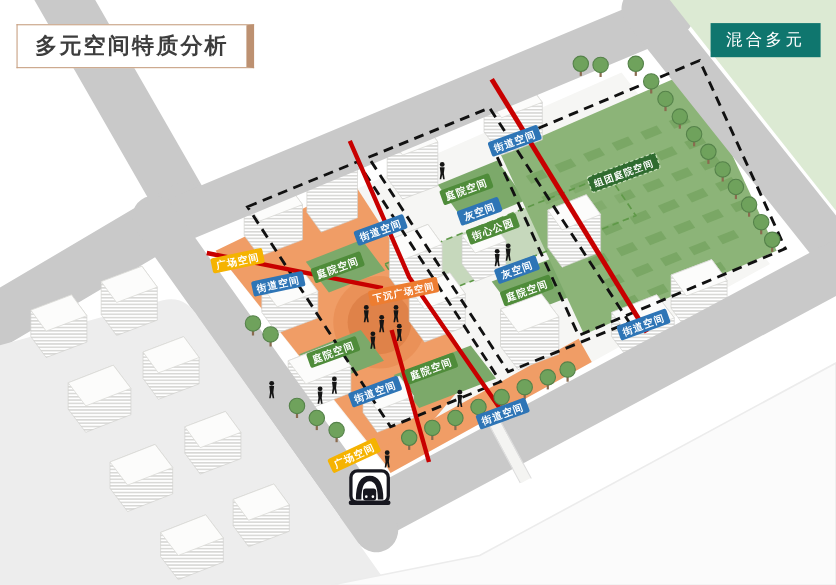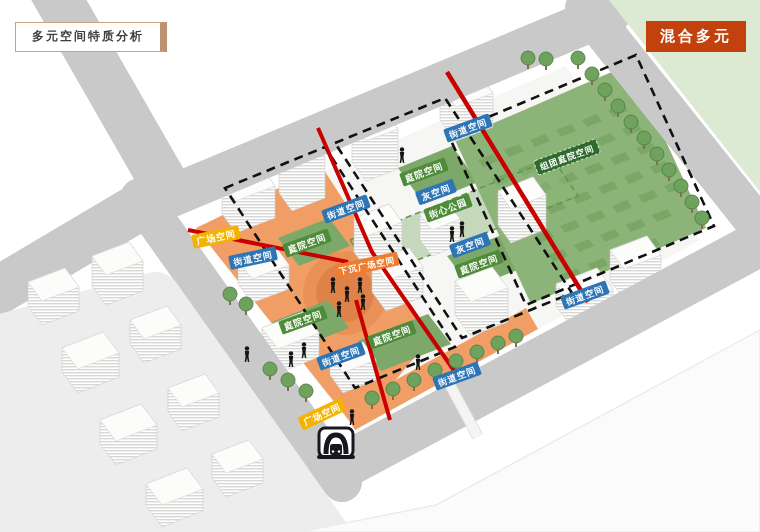--- a/index.html
+++ b/index.html
@@ -1,24 +1,24 @@
 <!DOCTYPE html>
 <html><head>
 <meta charset="utf-8">
 <style>
   html,body{margin:0;padding:0;background:#fff;}
   #stage{position:relative;width:760px;height:532px;overflow:hidden;background:#fff;
          font-family:"Liberation Sans",sans-serif;}
   #scene{position:absolute;left:0;top:0;}
   .title-box{position:absolute;left:15px;top:22px;background:#ffffff;
     border:1px solid #c8a183;border-right:7px solid #bd9171;
-    padding:5px 16px 6px 16px;font-size:12px;font-weight:600;color:#3d3d3d;
+    padding:5px 16px 6px 16px;font-size:20px;font-weight:600;color:#3d3d3d;
     letter-spacing:2px;white-space:nowrap;}
-  .tag-box{position:absolute;left:646px;top:21px;width:100px;background:#c2410c;
-    color:#ffffff;font-size:15px;font-weight:bold;text-align:center;
+  .tag-box{position:absolute;left:646px;top:21px;width:100px;background:#0f766e;
+    color:#ffffff;font-size:15px;font-weight:normal;text-align:center;
     padding:6px 0;letter-spacing:3px;}
   .lbl{font-size:9px;font-weight:bold;fill:#ffffff;letter-spacing:1px;}
   .lbl-big{font-size:8.5px;}
   .b-side{stroke:#cfcfcc;stroke-width:0.6;}
   .b-roof{fill:#fcfcfb;stroke:#d9d9d6;stroke-width:0.7;}
 </style>
 </head>
 <body>
 
 <div id="stage">

